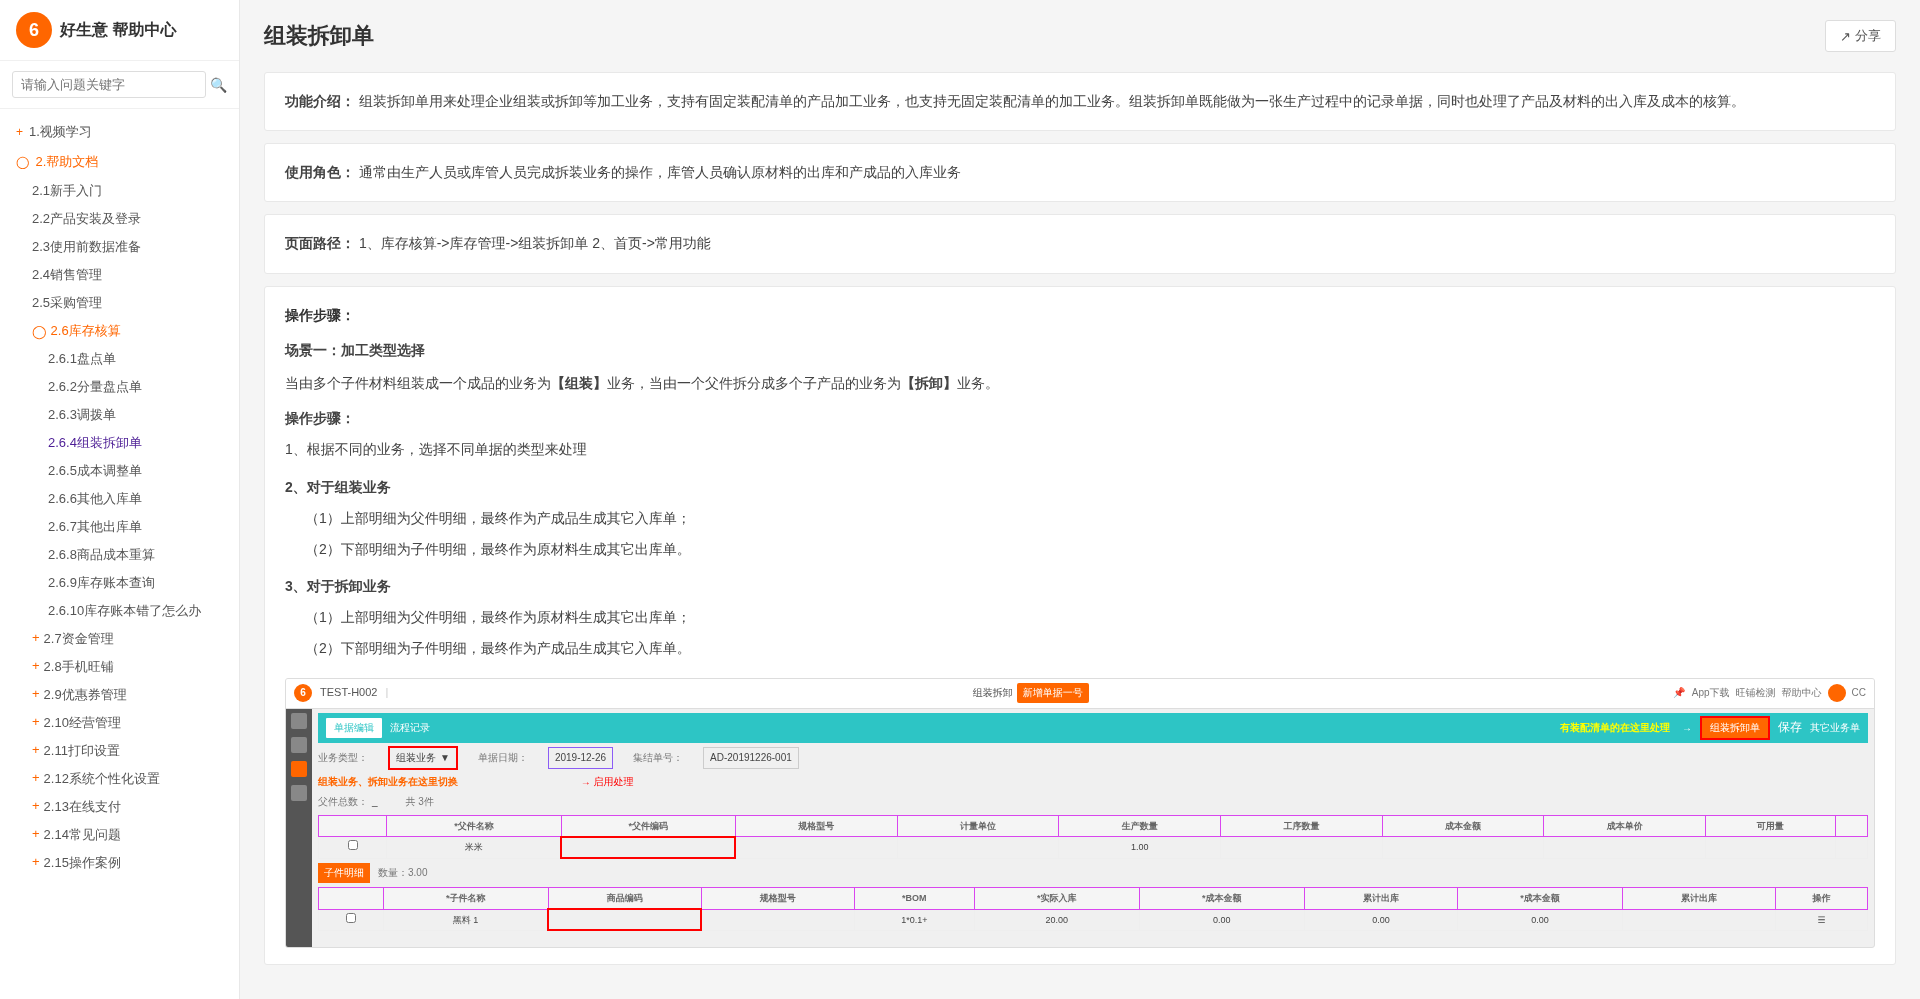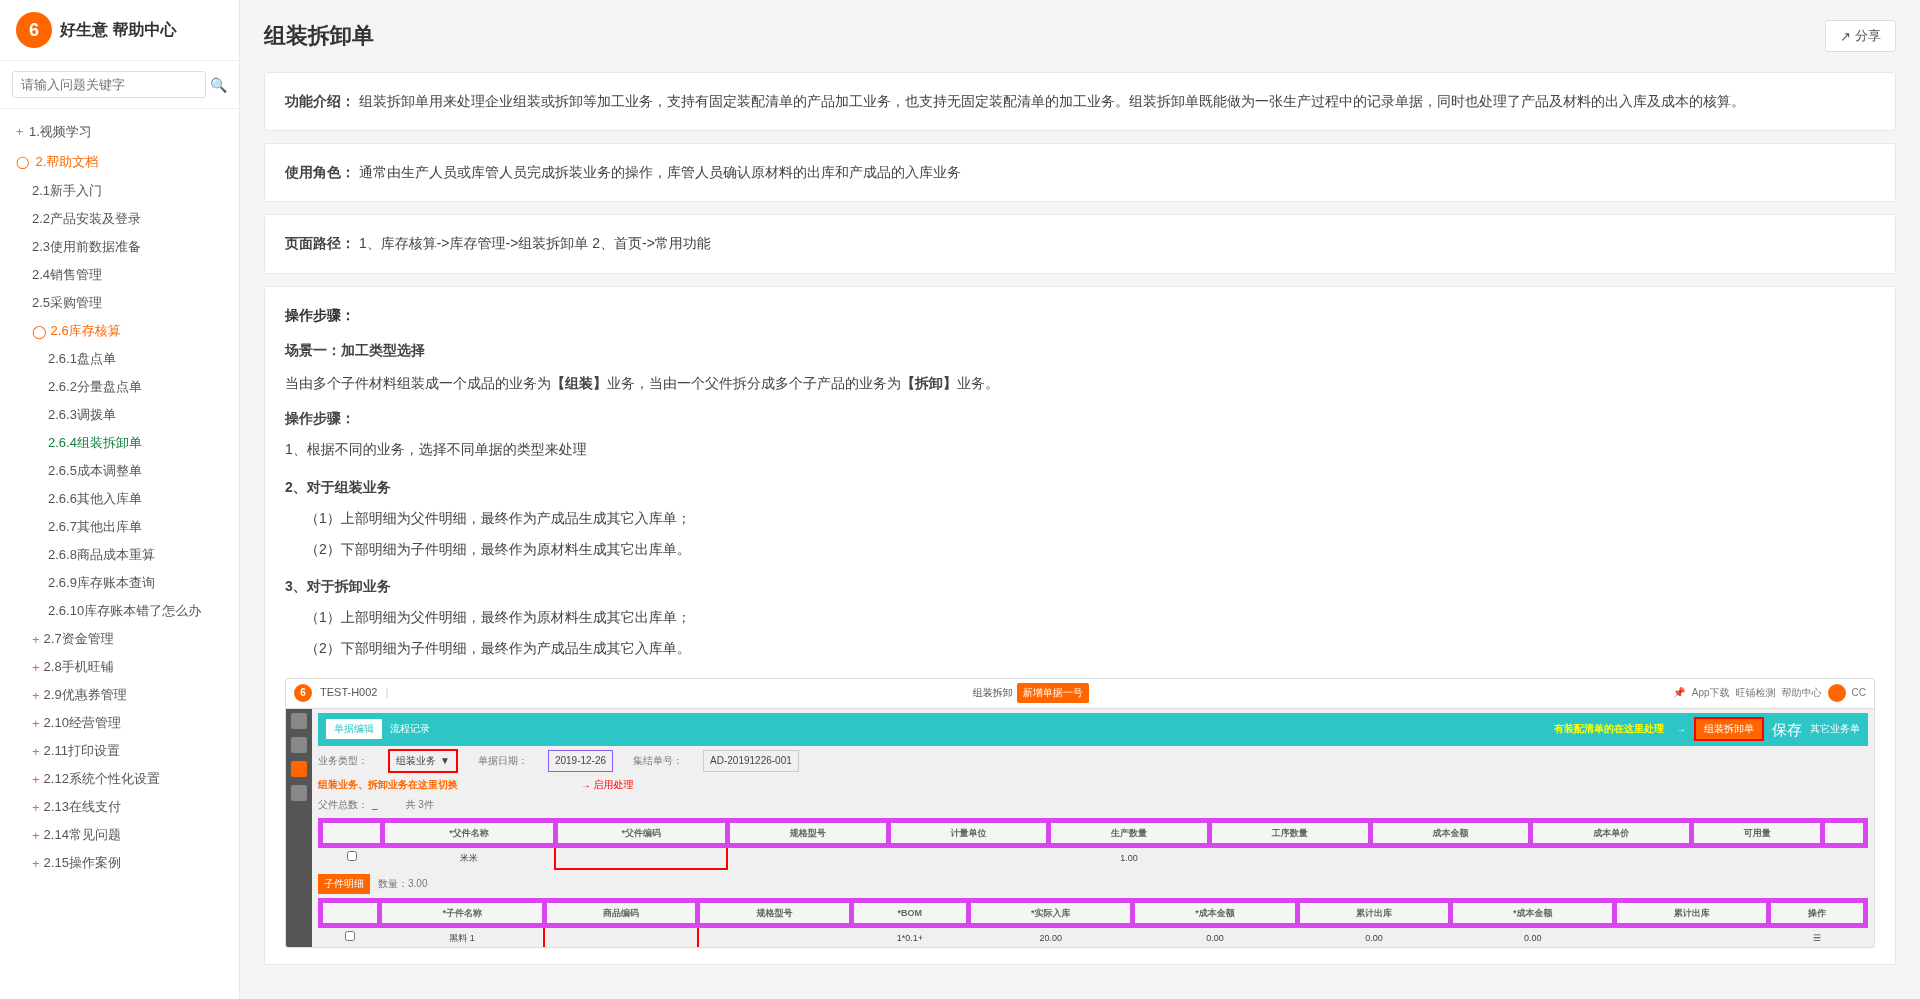--- a/index.html
+++ b/index.html
@@ -58,23 +58,23 @@
     }
     .nav-category .plus-icon { margin-right: 6px; color: #f60; font-size: 12px; }
     .nav-category .minus-icon { margin-right: 6px; color: #f60; font-size: 12px; }
     .nav-category.parent-active { color: #f60; }
 
     .nav-sub-item {
       padding: 5px 16px 5px 32px;
       cursor: pointer;
       font-size: 13px;
       color: #555;
-      display: flex; align-items: center;
-    }
-    .nav-sub-item.current { color: #15803d; }
+      display: flex; 
+    }
+    .nav-sub-item.current { color: #4c1d95; }
 
     
     #main {
       flex: 1;
       overflow-y: auto;
       background: #f5f5f5;
       padding: 20px 24px;
     }
 
     #page-header {
@@ -141,21 +141,21 @@
     }
     .app-bar-company { font-size: 11px; color: #555; }
     .app-bar-center { flex: 1; display: flex; align-items: center; justify-content: center; gap: 4px; }
     .app-bar-right { display: flex; align-items: center; gap: 6px; font-size: 10px; color: #777; }
 
     .app-table {
       width: 100%; border-collapse: collapse;
       font-size: 9px; margin-top: 4px;
     }
     .app-table th {
-      background: #f5f5f5; border: 5px solid #d946ef;
+      background: #f5f5f5; border: 1px solid #d946ef;
       padding: 2px 4px; text-align: center; color: #666;
     }
     .app-table td {
       border: 1px solid #eee; padding: 2px 4px;
       text-align: center;
     }
   </style>
 </head>
 <body>
 
@@ -357,21 +357,21 @@
 
         <div style="flex:1; padding:4px 6px; overflow:hidden; font-size:10px;">
 
           <div style="background:#2dc5c5; color:#fff; padding:3px 8px; display:flex; align-items:center; gap:8px; margin-bottom:3px;">
             <span style="background:#fff; color:#2dc5c5; padding:1px 8px; font-size:10px; border-radius:1px;">单据编辑</span>
             <span style="font-size:10px;">流程记录</span>
             <span style="flex:1;"></span>
             <span style="color:#ff0; font-size:10px; font-weight:bold;">有装配清单的在这里处理</span>
             <span style="margin-left:4px;">→</span>
             <span style="background:#f60; color:#fff; padding:1px 8px; font-size:10px; border:2px solid #f00;">组装拆卸单</span>
-            <span style="font-size:15px;">保存</span>
+            <span style="font-size:12px;">保存</span>
             <span style="font-size:10px;">其它业务单</span>
           </div>
 
           <div style="display:flex; align-items:center; gap:20px; margin-bottom:3px;">
             <span style="color:#777; font-size:10px;">业务类型：</span>
             <span style="border:2px solid #f00; padding:1px 6px; font-size:10px; display:flex; align-items:center; gap:4px;">
               <span>组装业务</span>
               <span>▼</span>
             </span>
             <span style="color:#777; font-size:10px;">单据日期：</span>

